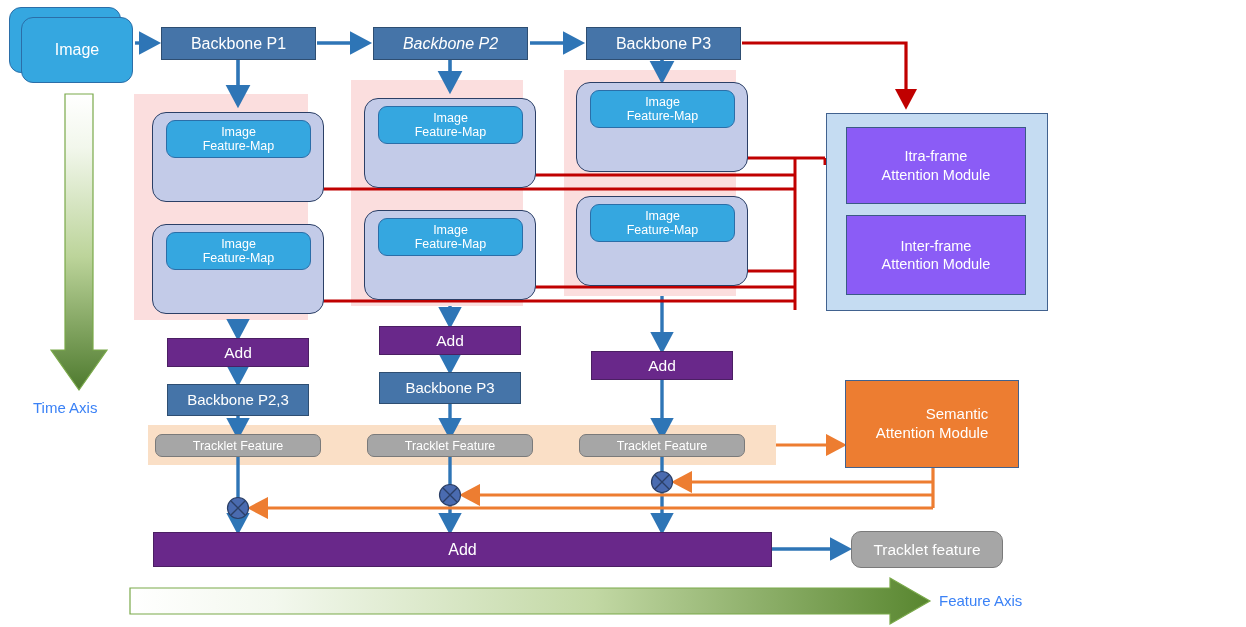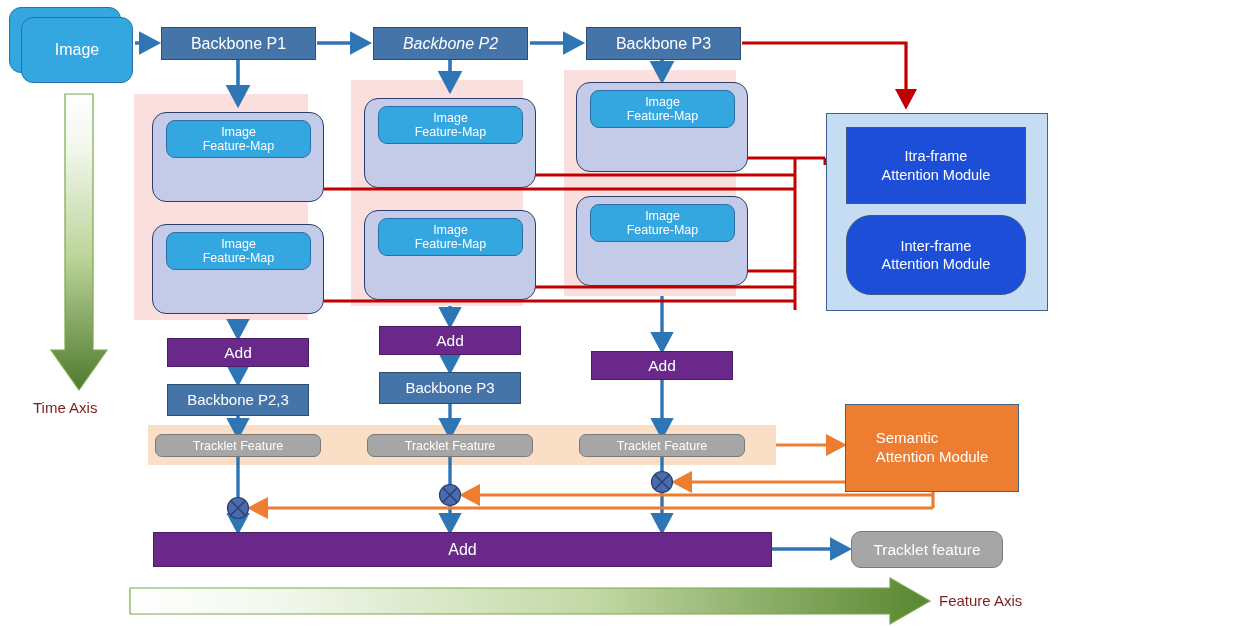--- a/index.html
+++ b/index.html
@@ -11,28 +11,28 @@
   
   .backbone{background:#4574a8;border:1px solid #2e4e72;font-size:16px;}
   
   .imgcard{background:#35a7e0;border:1.5px solid #2b6ea8;border-radius:12px;}
   .imgcard.back{background:#35a7e0;}
   
   .fgroup{position:absolute;background:#c3cbe8;border:1.4px solid #2b3f66;border-radius:14px;box-sizing:border-box;}
   .fmap{position:absolute;background:#35a7e0;border:1.4px solid #2b6ea8;border-radius:9px;display:flex;align-items:center;justify-content:center;text-align:center;color:#fff;font-size:12.5px;line-height:1.15;box-sizing:border-box;}
   
   .attpanel{position:absolute;background:#c5dcf2;border:1.3px solid #41628f;box-sizing:border-box;}
-  .attbox{position:absolute;background:#1d4ed8;border:1.3px solid #3b5a86;box-sizing:border-box;display:flex;align-items:center;justify-content:center;text-align:center;color:#fff;font-size:14.5px;line-height:1.25;}
+  .attbox{position:absolute;background:#8b5cf6;border:1.3px solid #3b5a86;box-sizing:border-box;display:flex;align-items:center;justify-content:center;text-align:center;color:#fff;font-size:14.5px;line-height:1.25;}
   
   .addbox{background:#69288a;border:1px solid #4b1f63;font-size:15.5px;}
   .addbar{background:#69288a;border:1px solid #4b1f63;font-size:16px;}
   .tracklet{position:absolute;background:#a6a6a6;border:1.4px solid #7a7a7a;border-radius:7px;display:flex;align-items:center;justify-content:center;color:#fff;font-size:12.5px;box-sizing:border-box;}
   .trackletbig{position:absolute;background:#a6a6a6;border:1.4px solid #7a7a7a;border-radius:10px;display:flex;align-items:center;justify-content:center;color:#fff;font-size:15.5px;box-sizing:border-box;}
-  .semantic{position:absolute;background:#ed7d31;border:1.3px solid #41628f;box-sizing:border-box;display:flex;align-items:center;justify-content:center;text-align:left;color:#fff;font-size:15px;line-height:1.25;margin-top:24px;}
-  .axislabel{position:absolute;color:#7f1d1d;font-size:15px;white-space:nowrap;}
+  .semantic{position:absolute;background:#ed7d31;border:1.3px solid #41628f;box-sizing:border-box;display:flex;align-items:center;justify-content:center;text-align:right;color:#fff;font-size:15px;line-height:1.25;}
+  .axislabel{position:absolute;color:#3b82f6;font-size:15px;white-space:nowrap;}
 </style>
 </head>
 <body>
 
 <div id="stage">
 
   <svg id="svg-layer" viewBox="0 0 1246 627">
     <defs>
       <marker id="ah-blue" markerWidth="7" markerHeight="7" refX="5.4" refY="3.5" orient="auto">
         <path d="M0,0 L6.6,3.5 L0,7 z" fill="#2e75b6"></path>
@@ -216,21 +216,21 @@
   </div>
   <div class="fgroup" style="left:576px;top:196px;width:172px;height:90px;"></div>
   <div class="fmap" style="left:590px;top:204px;width:145px;height:38px;">
     <span><span>Image</span><br><span>Feature-Map</span></span>
   </div>
 
   <div class="attpanel" style="left:826px;top:113px;width:222px;height:198px;"></div>
   <div class="attbox" style="left:846px;top:127px;width:180px;height:77px;">
     <span><span>Itra-frame</span><br><span>Attention Module</span></span>
   </div>
-  <div class="attbox" style="left:846px;top:215px;width:180px;height:80px;border-radius:25px;">
+  <div class="attbox" style="left:846px;top:215px;width:180px;height:80px;">
     <span><span>Inter-frame</span><br><span>Attention Module</span></span>
   </div>
 
   <div class="node addbox" style="left:167px;top:338px;width:142px;height:29px;">
     <span>Add</span>
   </div>
   <div class="node addbox" style="left:379px;top:326px;width:142px;height:29px;">
     <span>Add</span>
   </div>
   <div class="node addbox" style="left:591px;top:351px;width:142px;height:29px;">

